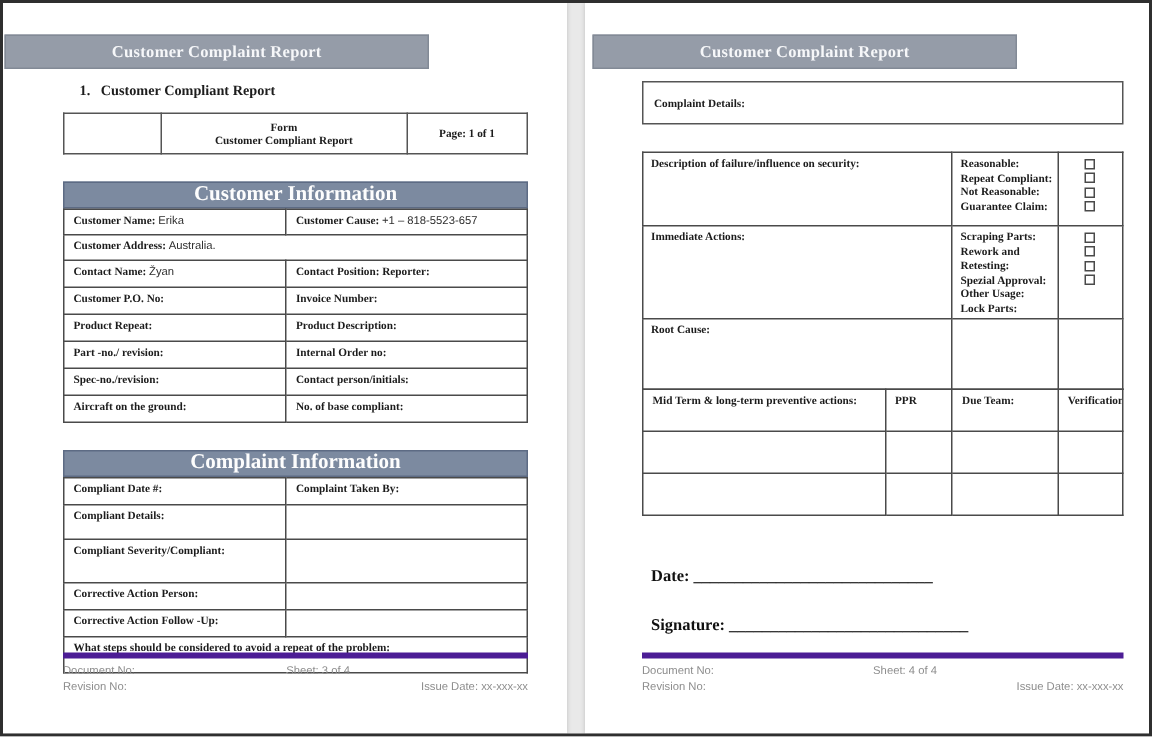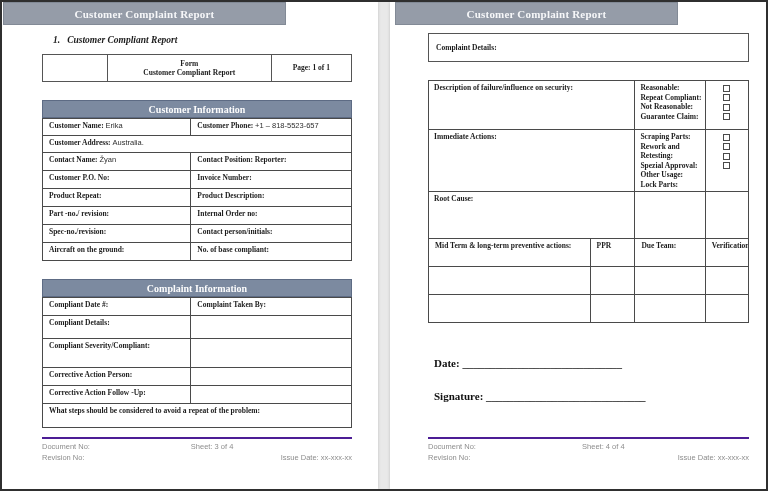--- a/index.html
+++ b/index.html
@@ -6,42 +6,42 @@
     background:#e9e9e9;font-family:"Liberation Serif",serif;}
   .canvas{position:relative;width:768px;height:491px;}
   .frame{position:absolute;inset:0;border:2px solid #2f2f2f;z-index:50;pointer-events:none;}
   .page{position:absolute;top:2px;height:487px;width:376px;background:#fff;
     box-shadow:0 0 3px rgba(0,0,0,.18);}
   .page-left{left:2px;}
   .page-right{left:390px;}
   .content-l{padding:0 26px 0 40px;}
   .content-r{padding:0 17px 0 38px;}
 
-  .titlebar{height:21px;background:var(--header-bar,#959CA8);
+  .titlebar{margin-top:21px;height:21px;background:var(--header-bar,#959CA8);
     border:1px solid #828a96;display:flex;align-items:center;justify-content:center;
     color:#f6f7f9;font-weight:bold;font-size:11px;letter-spacing:.2px;}
   .page-left .titlebar{margin-left:1px;width:281px;}
   .page-right .titlebar{margin-left:5px;width:281px;}
 
-  .heading{margin-top:10px;font-size:9.5px;font-weight:bold;color:#1d1d1d;padding-left:11px;font-style:italic;}
+  .heading{margin-top:10px;font-size:9.5px;font-weight:bold;color:#1d1d1d;padding-left:11px;}
   .heading .num{margin-right:7px;}
 
   table{border-collapse:collapse;table-layout:fixed;width:100%;}
   td{border:1px solid #4a4a4a;vertical-align:top;padding:2px 6px;
     font-size:7.5px;line-height:9.5px;color:#1c1c1c;overflow:hidden;}
   .lbl{font-weight:bold;font-family:"Liberation Serif",serif;}
   .val{font-weight:normal;font-family:"Liberation Sans",sans-serif;color:#2e2e2e;}
 
   .formtbl{margin-top:9px;}
   .formtbl td{text-align:center;vertical-align:middle;height:22px;border-color:#555;}
   .formtbl .fl{font-weight:bold;font-size:7.5px;}
 
   .secbar{margin-top:18px;height:16px;background:var(--section-bar,#7C8AA0);
     border:1px solid #5d6b84;display:flex;align-items:center;justify-content:center;
-    color:#fdfdfd;font-weight:bold;font-size:10px;}
+    color:#fdfdfd;font-weight:bold;font-size:14px;}
   .secbar2{}
 
   .custtbl td{height:12px;}
   .h16 td,td.h16{height:13px;}
   .h21{height:18px !important;}
   .h26{height:24px !important;}
   .h22{height:19px !important;}
 
   .statusbox{margin-top:8px;height:27px;border:1.5px solid #555;
     display:flex;align-items:center;padding-left:7px;
@@ -57,21 +57,21 @@
   .securityrow td{height:44px;}
   .immediaterow td{height:46px;}
   .rootrow td{height:42px;}
   .prevtbl{margin-top:-1px;}
   .prevtbl td{height:23px;}
 
   .dateline{margin-top:34px;padding-left:6px;font-weight:bold;font-size:11px;color:#111;}
   .sigline{margin-top:21px;}
   .uscore{letter-spacing:0;font-weight:bold;}
 
-  .footer{position:absolute;left:0;right:0;bottom:26px;border-top:2px solid #4c1d95;
+  .footer{position:absolute;left:0;right:0;bottom:26px;border-top:4px solid #4c1d95;
     padding-top:2px;font-family:"Liberation Sans",sans-serif;font-size:7.5px;
     color:#8d8d8d;line-height:11px;}
   .page-left .footer{margin:0 26px 0 40px;}
   .page-right .footer{margin:0 17px 0 38px;}
   .frow{display:flex;}
   .frow .c1{width:48%;}
   .frow .c2{flex:1;text-align:left;}
   .frow .c3{flex:1;text-align:right;}
 </style>
 </head>
@@ -111,21 +111,21 @@
         <span>Customer Information</span>
       </div>
       <table class="custtbl">
         <colgroup>
             <col style="width:48%">
             <col style="width:52%">
           </colgroup>
         <tbody>
             <tr>
           <td><span class="lbl">Customer Name:</span> <span class="val">Erika</span></td>
-          <td><span class="lbl">Customer Phone:</span> <span class="val">+1 – 818-5523-657</span></td>
+          <td><span class="lbl">Customer Cause:</span> <span class="val">+1 – 818-5523-657</span></td>
         </tr>
         <tr>
           <td colspan="2"><span class="lbl">Customer Address:</span> <span class="val">Australia.</span></td>
         </tr>
         <tr class="h16">
           <td><span class="lbl">Contact Name:</span> <span class="val">Žyan</span></td>
           <td><span class="lbl">Contact Position: Reporter:</span></td>
         </tr>
         <tr class="h16">
           <td><span class="lbl">Customer P.O. No:</span></td>

